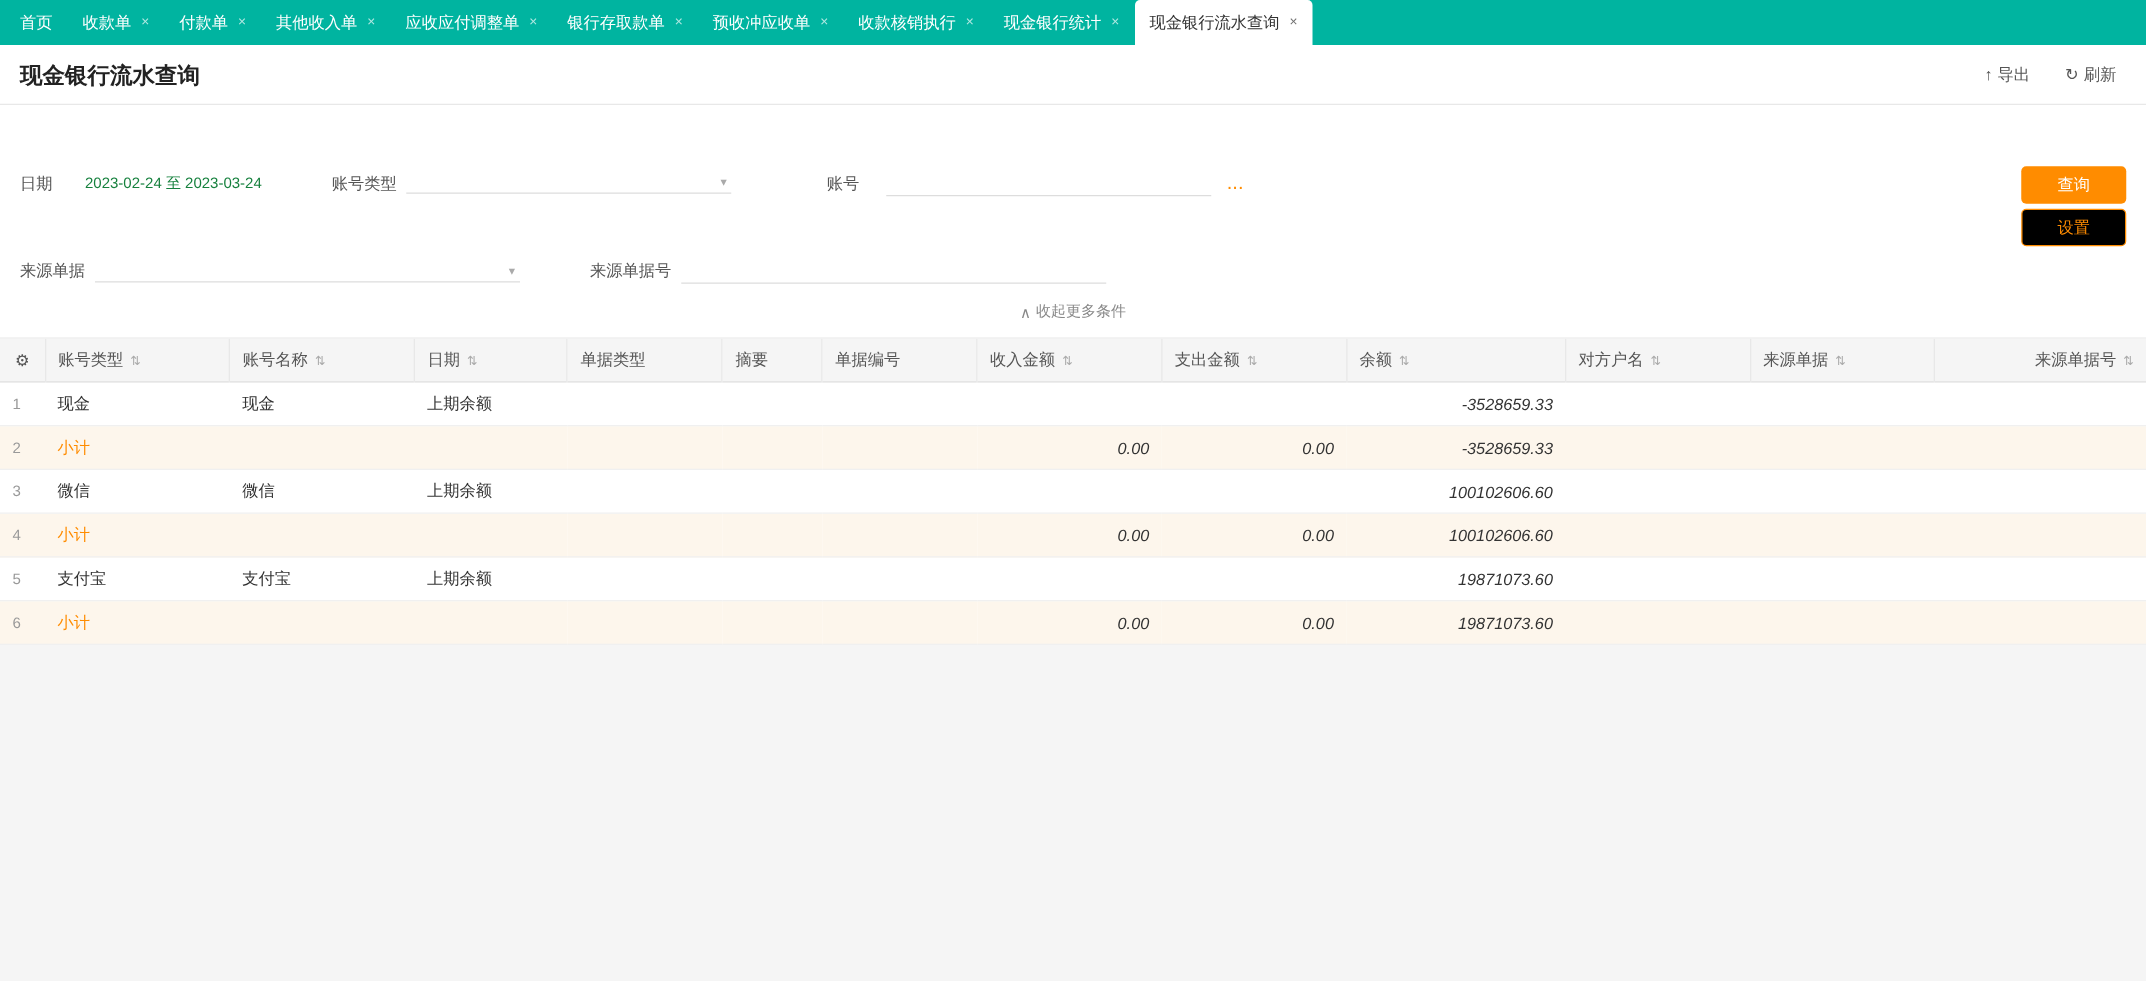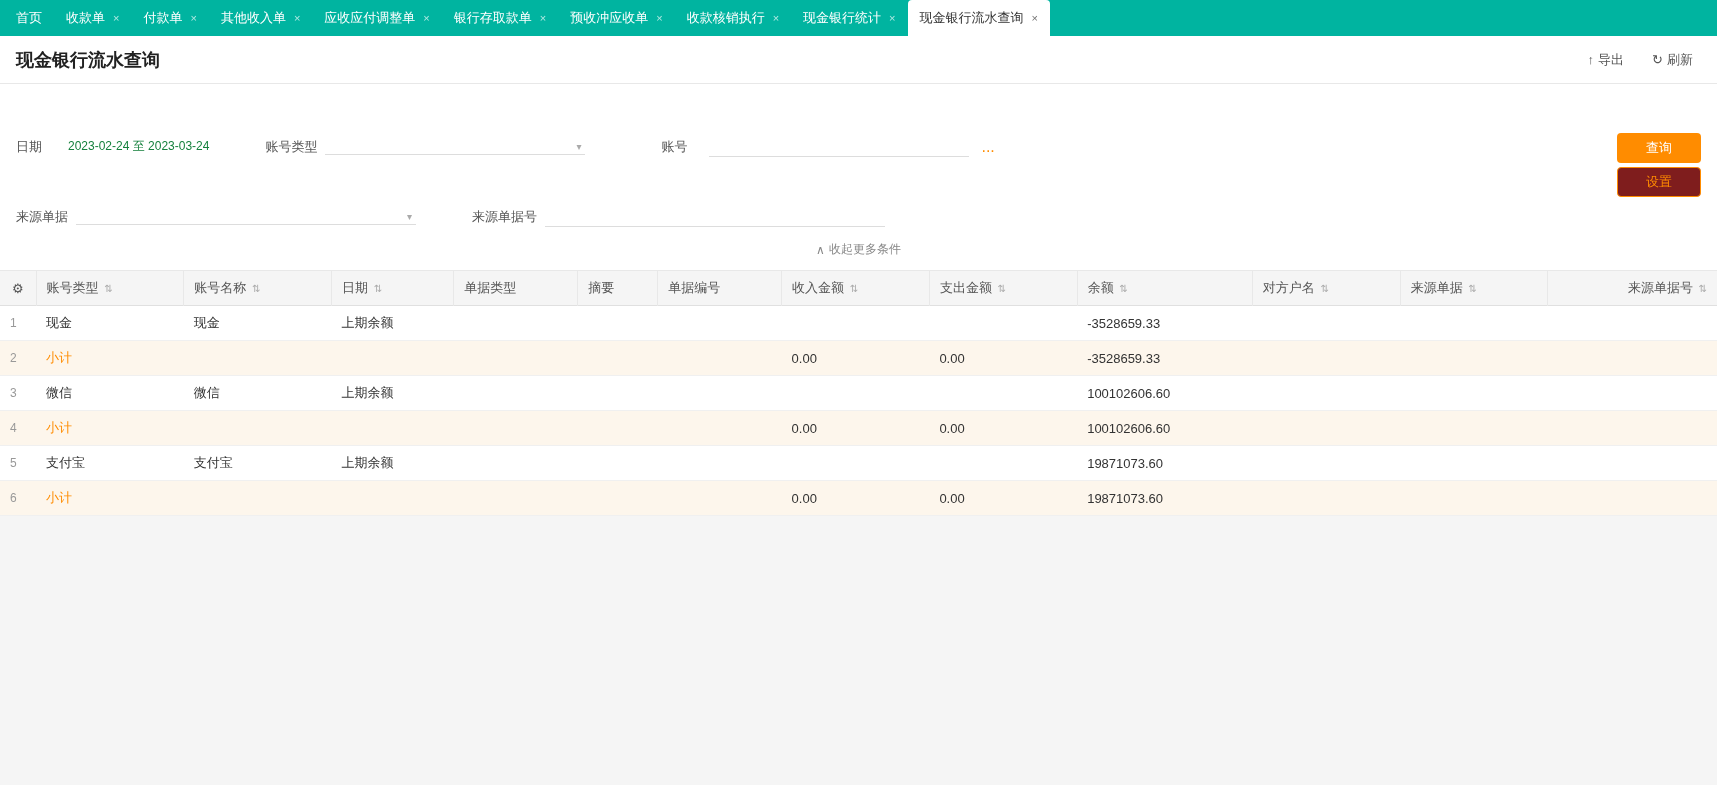--- a/index.html
+++ b/index.html
@@ -157,21 +157,21 @@
       background: #ff8c00;
       color: #fff;
       border: none;
       padding: 6px 20px;
       border-radius: 4px;
       cursor: pointer;
       font-size: 13px;
       margin-top: 37px;
     }
     .settings-btn {
-      background: #7f1d1d;
+      background: #000000;
       color: #ff8c00;
       border: 1px solid #ff8c00;
       padding: 5px 28px;
       border-radius: 4px;
       cursor: pointer;
       font-size: 13px;
     }
     .btn-group-right {
       display: flex;
       flex-direction: column;
@@ -223,21 +223,22 @@
     }
     tbody tr.subtotal {
       background: #fdf6ec;
     }
     tbody td {
       padding: 8px 10px;
       color: #333;
       white-space: nowrap;
     }
     tbody td.num {
-      text-align: left;
+      text-align: right;
+      font-style: italic;
     }
     .row-num { color: #999; font-size: 12px; }
     .subtotal-label { color: #ff8c00; }
   </style>
 </head>
 <body>
 
 <nav class="top-nav">
   <div class="nav-home">首页</div>
   <div class="nav-item">

